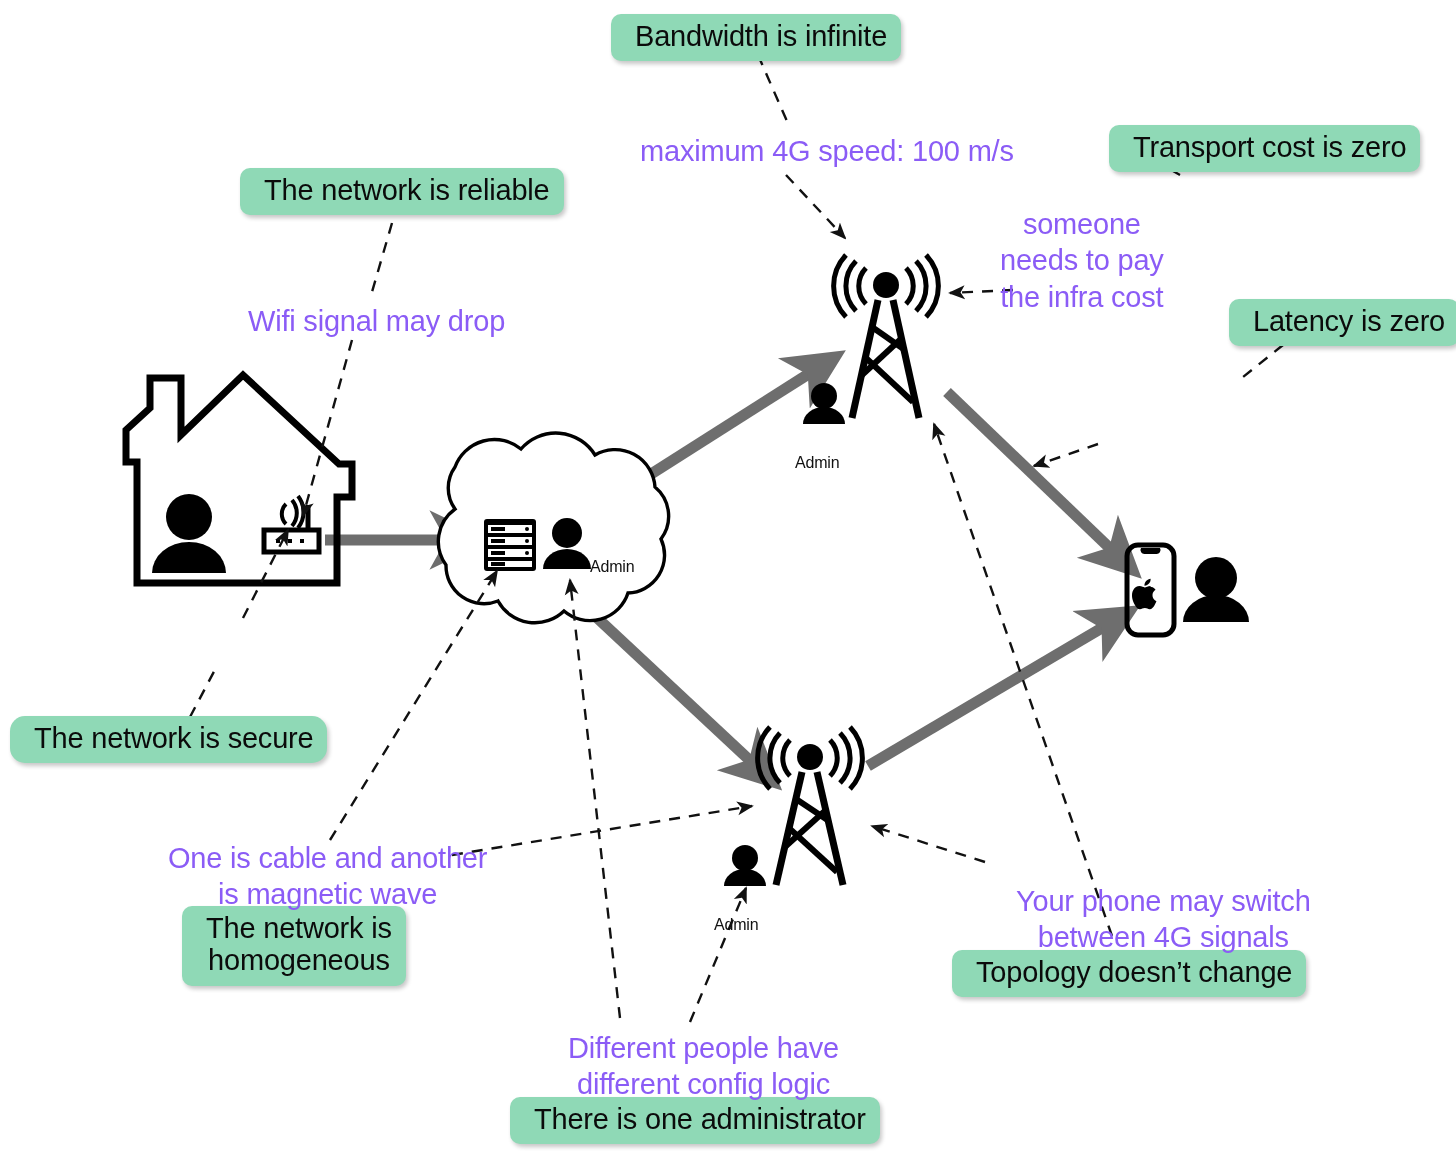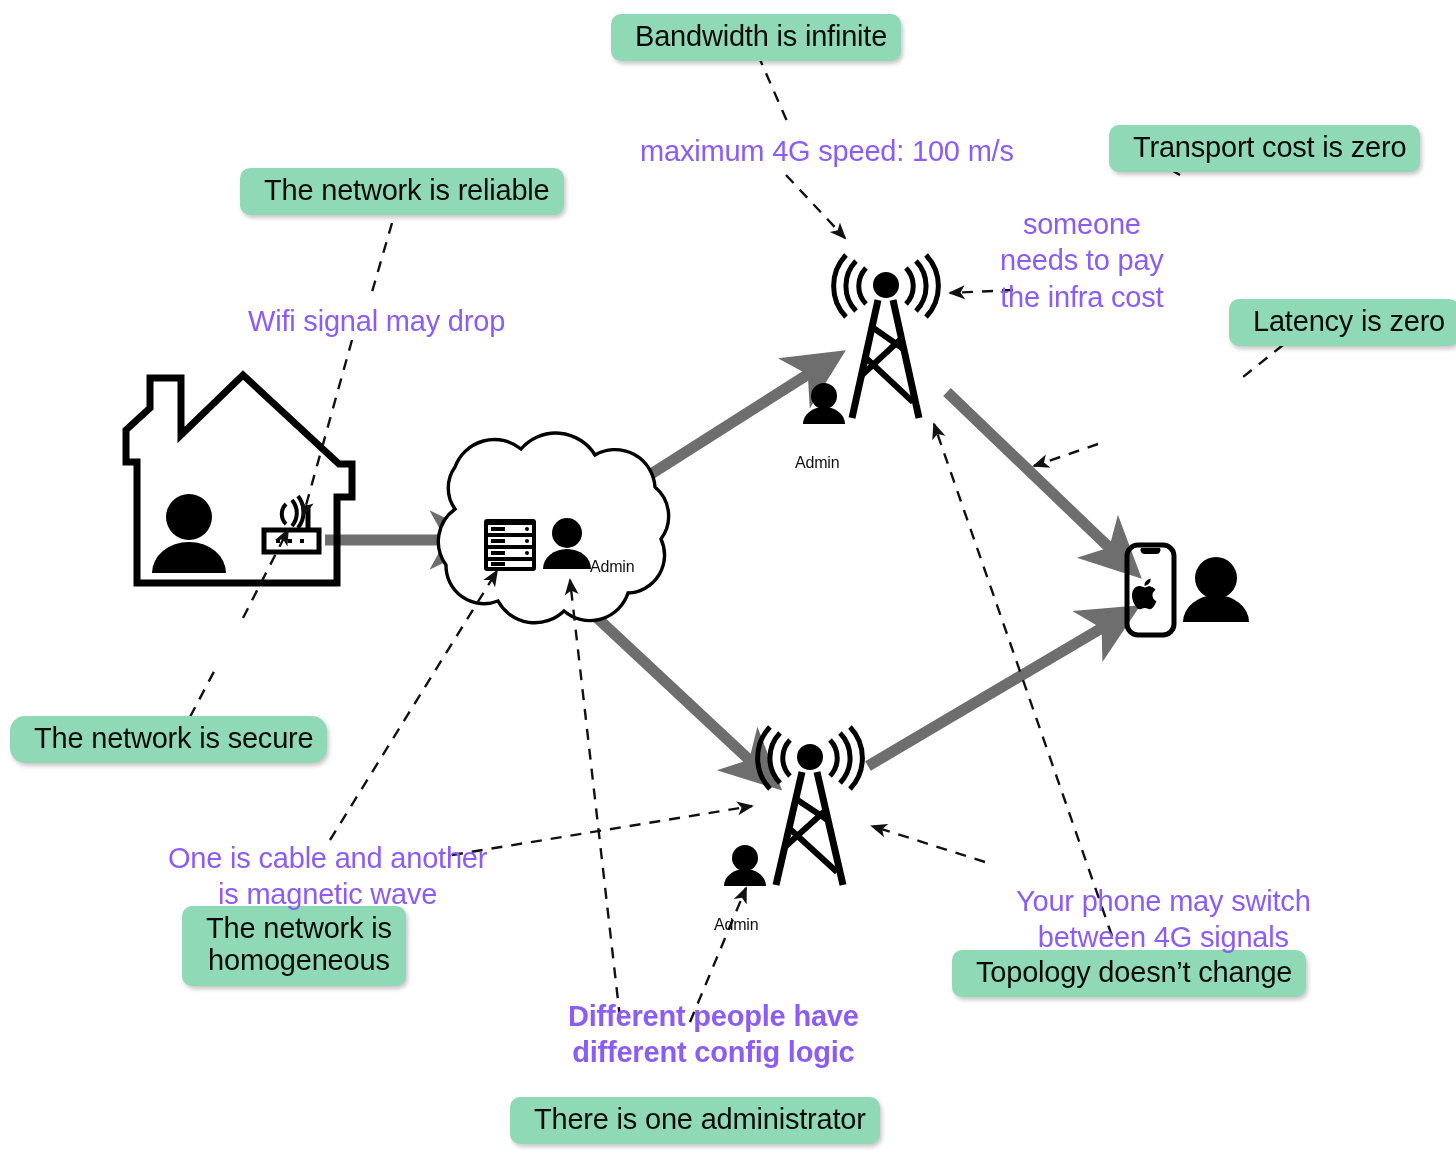--- a/index.html
+++ b/index.html
@@ -274,21 +274,21 @@
 needs to pay
 the infra cost</div>
 
 
   <div class="note" style="left:248px; top:303px;">Wifi signal may drop</div>
 
 
   <div class="note" style="left:168px; top:840px;">One is cable and another
 is magnetic wave</div>
 
-  <div class="note" style="left:568px; top:998px;font-weight:bold;">Different people have
+  <div class="note" style="left:568px; top:1030px;">Different people have
 different config logic</div>
 
   <div class="note" style="left:1004px; top:883px;margin-left:12px;">Your phone may switch
 between 4G signals</div>
 
   <div class="nodelabel" style="left:590px; top:531px;">Admin</div>
 
   <div class="nodelabel" style="left:795px; top:427px;">Admin</div>
 
   <div class="nodelabel" style="left:714px; top:889px;">Admin</div>

